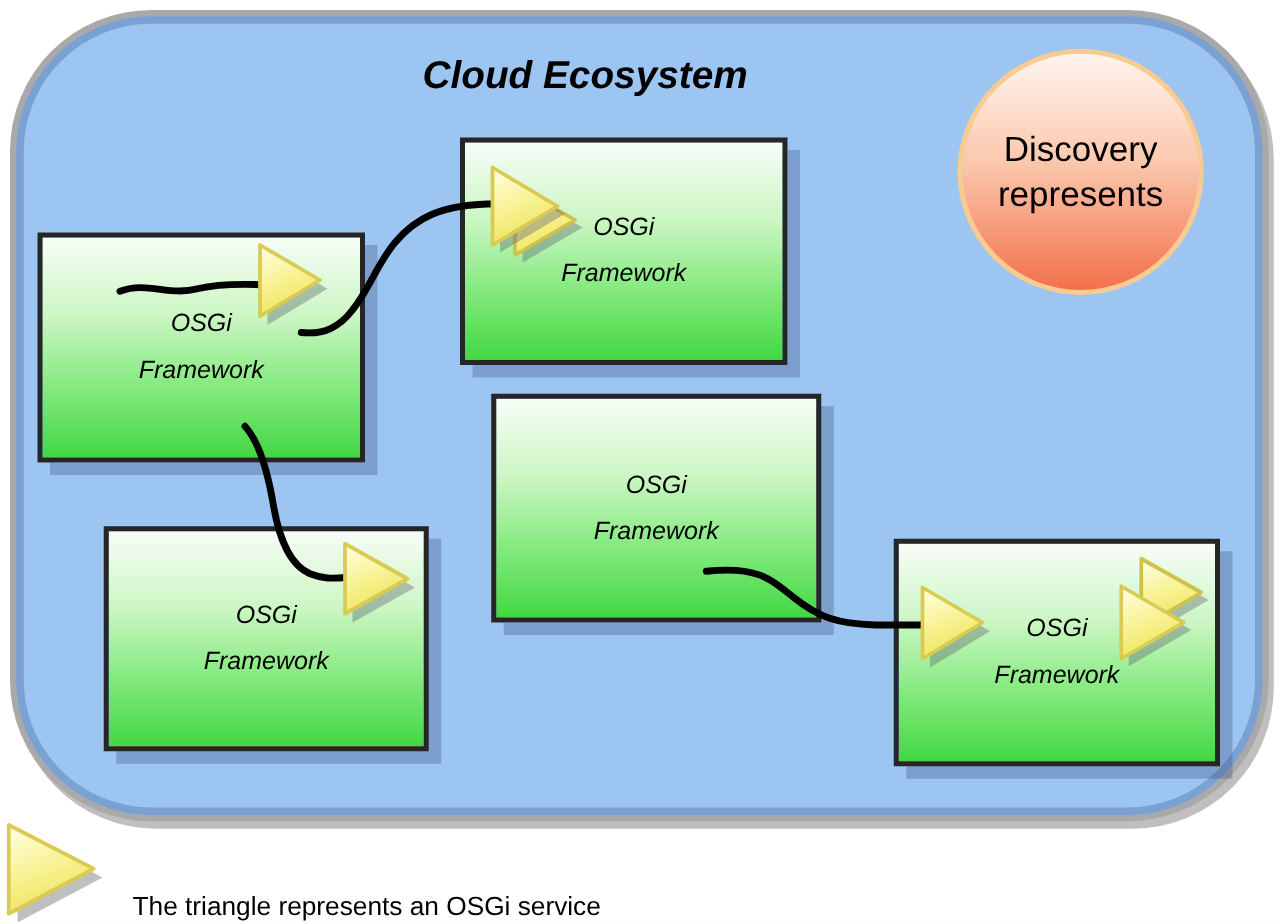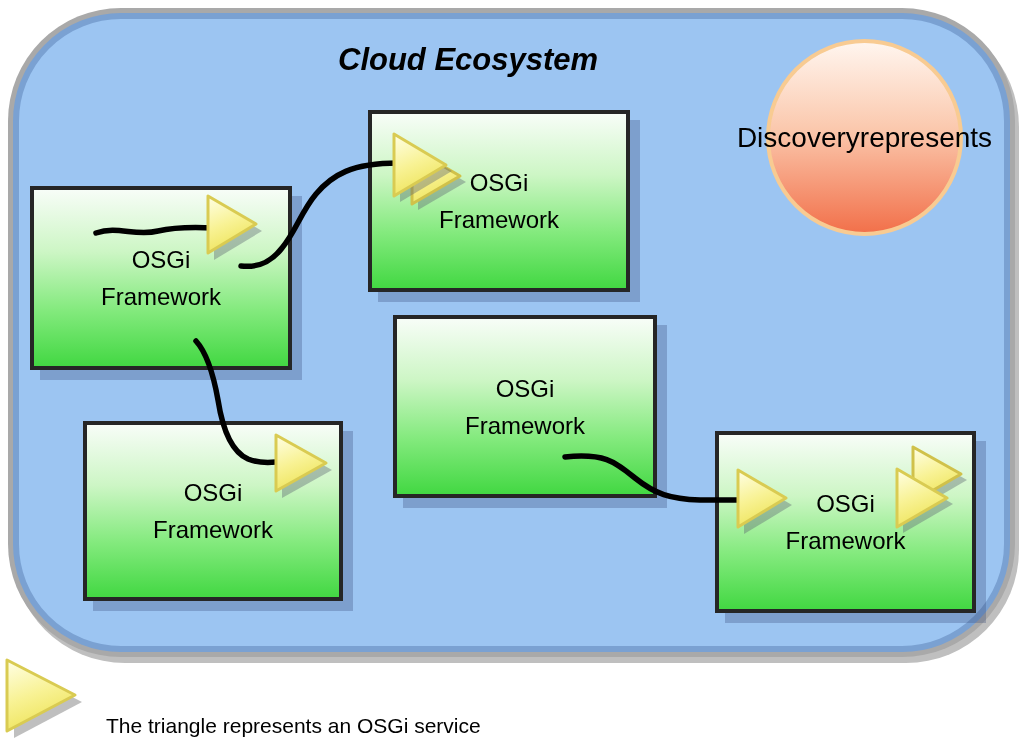--- a/index.html
+++ b/index.html
@@ -21,34 +21,34 @@
     position:absolute;left:338px;top:42px;
     font-size:31px;font-weight:bold;font-style:italic;
     white-space:nowrap;z-index:3;
   }
 
   .discovery{
     position:absolute;left:766px;top:39px;width:197px;height:197px;
     border-radius:50%;
     border:4px solid #f8cb92;
     background:linear-gradient(180deg,#fff5ee 0%,#fbc9ae 45%,#f2714b 100%);
-    display:flex;flex-direction:row;align-items:center;justify-content:center;
+    display:flex;flex-direction:column;align-items:center;justify-content:center;
     z-index:3;
   }
   .discovery span{display:block;font-size:28px;line-height:36px;text-align:center;}
 
   .osgi-box{
     position:absolute;
     border:4px solid #262626;
     background:linear-gradient(180deg,#f7fdf7 0%,#cdf6c5 35%,#84ea7e 68%,#43d843 100%);
     box-shadow:10px 10px 0 0 rgba(52,74,118,0.30);
     display:flex;flex-direction:column;align-items:center;justify-content:center;
     z-index:2;
   }
-  .osgi-box span{display:block;font-size:24px;line-height:37px;text-align:center;}
+  .osgi-box span{display:block;font-size:20px;line-height:37px;text-align:center;font-style:italic;}
 
   #box-top{left:368px;top:110px;width:262px;height:182px;}
   #box-left{left:30px;top:186px;width:262px;height:184px;}
   #box-bottom-left{left:83px;top:421px;width:260px;height:180px;}
   #box-middle{left:393px;top:315px;width:264px;height:183px;}
   #box-bottom-right{left:715px;top:431px;width:261px;height:182px;}
 
   .overlay{
     position:absolute;left:0;top:0;width:1024px;height:739px;
     z-index:5;pointer-events:none;

